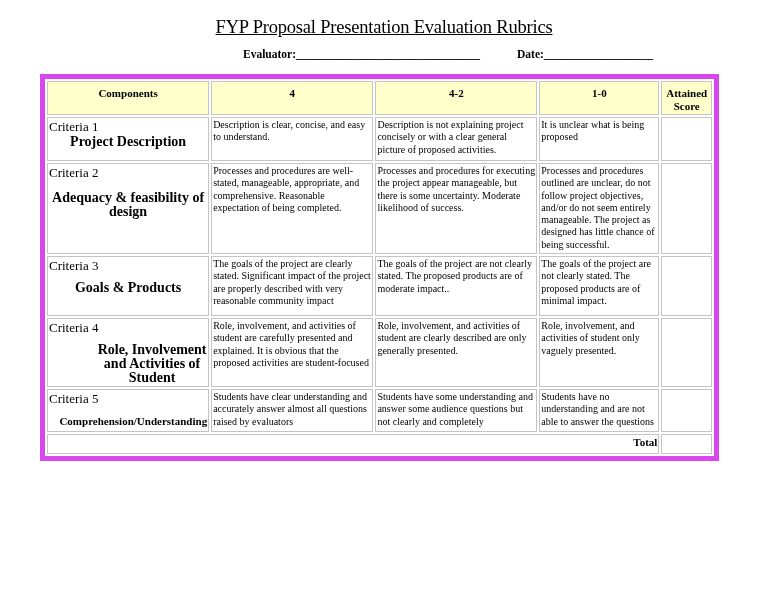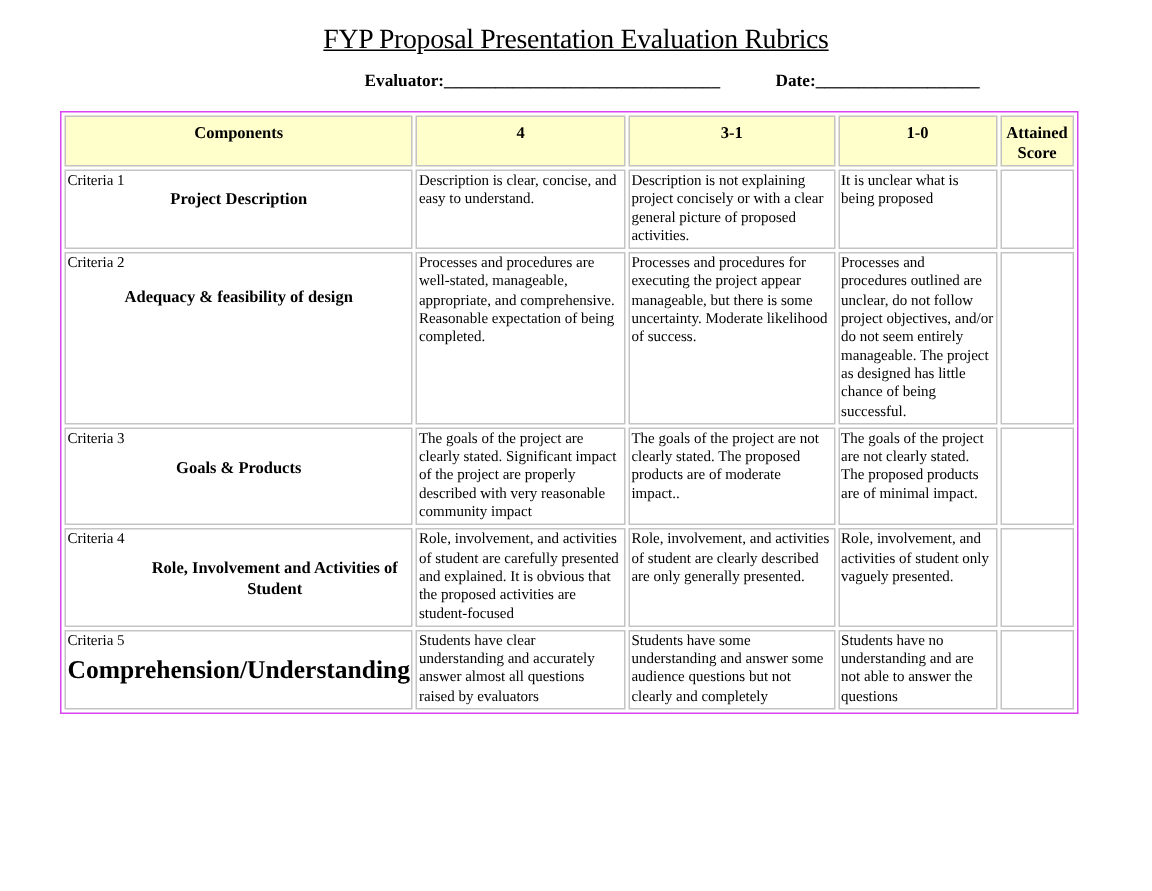--- a/index.html
+++ b/index.html
@@ -4,27 +4,27 @@
 <style>
   html, body { margin: 0; padding: 0; background: #ffffff; }
   body { width: 768px; height: 594px; position: relative; overflow: hidden;
          font-family: "Liberation Serif", "DejaVu Serif", serif; color: #000; }
   .title { position: absolute; top: 17px; left: 0; width: 768px; text-align: center;
            font-size: 18.5px; letter-spacing: -0.2px; text-decoration: underline; }
   .meta { position: absolute; top: 48px; left: 0; width: 768px; font-size: 11.5px; font-weight: bold; }
   .meta span { position: absolute; white-space: nowrap; }
   table.rubric { position: absolute; left: 40px; top: 74px; width: 679px;
                  border-collapse: separate; border-spacing: 2px;
-                 background: #ffffff; border: 1px solid #d946ef; box-sizing: border-box; }
+                 background: #ffffff; border: 5px solid #d946ef; box-sizing: border-box; }
   table.rubric td, table.rubric th { border: 1px solid #c4c4c4; vertical-align: top; padding: 1px 1px; box-sizing: border-box; }
   table.rubric th { background: #ffffcc; font-weight: bold; font-size: 11px; text-align: center; padding-top: 5px; height: 32px; }
   th.score-h { line-height: 13px; padding-top: 3px; }
   td.comp { padding: 2px 2px; }
-  .crit-label { font-size: 10px; display: block; text-align: left; }
-  .crit-name { display: block; text-align: center; font-weight: bold; font-size: 11px; line-height: 14px; }
+  .crit-label { font-size: 13px; display: block; text-align: left; }
+  .crit-name { display: block; text-align: center; font-weight: bold; font-size: 14px; line-height: 14px; }
   td.desc { font-size: 10px; line-height: 12.3px; padding: 2px 1px; }
   .total-label { text-align: right; font-weight: bold; font-size: 11px; padding: 2px 2px; }
 </style>
 </head>
 <body>
 
 <div class="title">FYP Proposal Presentation Evaluation Rubrics</div>
 
 <div class="meta">
   <span style="left:76px;margin-top:38px;">Group ________________________</span>
@@ -37,21 +37,21 @@
     <col style="width:163px">
       <col style="width:170px">
       <col style="width:170px">
       <col style="width:125px">
       <col style="width:51px">
   </colgroup>
   <tbody>
       <tr>
     <th>Components</th>
     <th>4</th>
-    <th>3-1</th>
+    <th>4-2</th>
     <th>1-0</th>
     <th class="score-h">Attained Score</th>
   </tr>
 
   <tr style="height:44px;">
     <td class="comp">
       <span class="crit-label">Criteria 1</span>
       <span class="crit-name">Project Description</span>
     </td>
     <td class="desc">Description is clear, concise, and easy to understand.</td>
@@ -89,22 +89,26 @@
     </td>
     <td class="desc">Role, involvement, and activities of student are carefully presented and explained. It is obvious that the proposed activities are student-focused</td>
     <td class="desc">Role, involvement, and activities of student are clearly described are only generally presented.</td>
     <td class="desc">Role, involvement, and activities of student only vaguely presented.</td>
     <td class="desc"></td>
   </tr>
 
   <tr style="height:43px;">
     <td class="comp">
       <span class="crit-label">Criteria 5</span>
-      <span class="crit-name" style="margin-top:7px; white-space:nowrap; font-size:17px;">Comprehension/Understanding</span>
+      <span class="crit-name" style="margin-top:7px; white-space:nowrap; font-size:11px;text-align:right;">Comprehension/Understanding</span>
     </td>
     <td class="desc">Students have clear understanding and accurately answer almost all questions raised by evaluators</td>
     <td class="desc">Students have some understanding and answer some audience questions but not clearly and completely</td>
     <td class="desc">Students have no understanding and are not able to answer the questions</td>
     <td class="desc"></td>
   </tr>
 
+  <tr style="height:20px;">
+    <td colspan="4" class="total-label">Total</td>
+    <td class="desc"></td>
+  </tr>
 </tbody>
   </table>
 
 </body></html>

